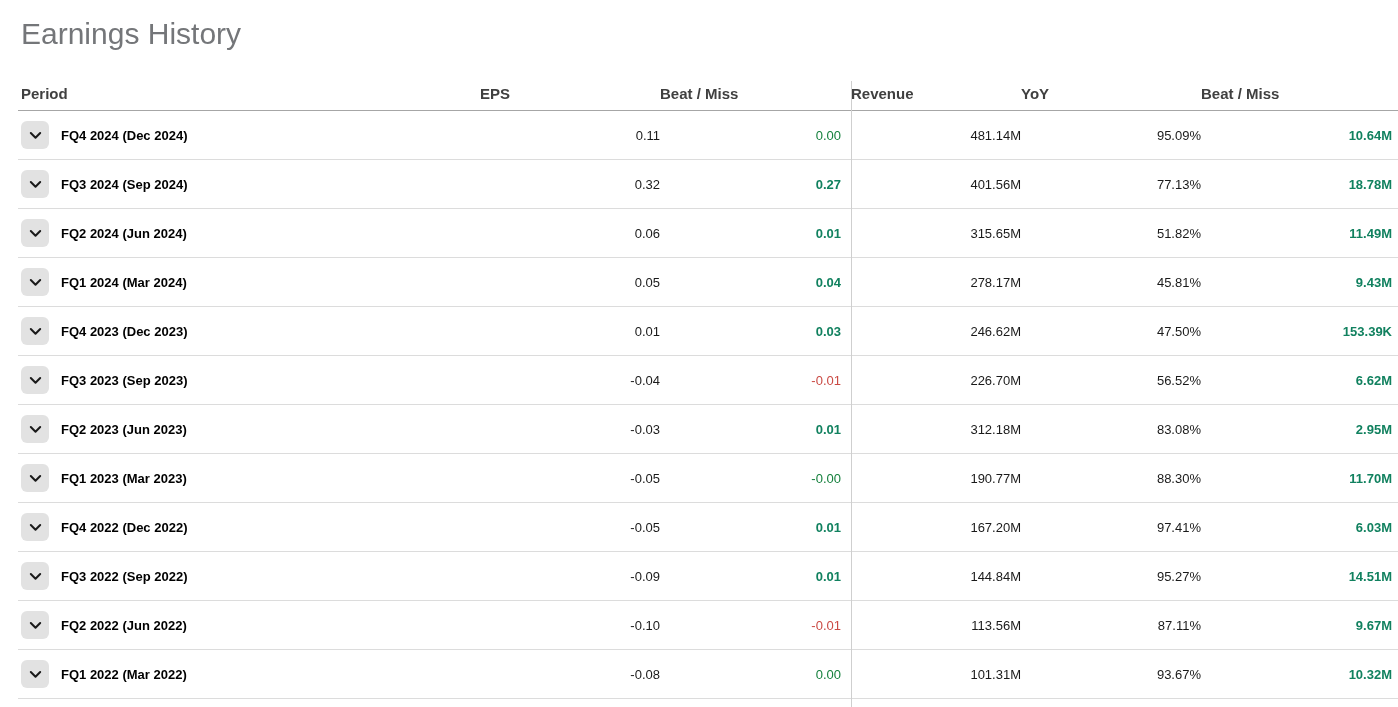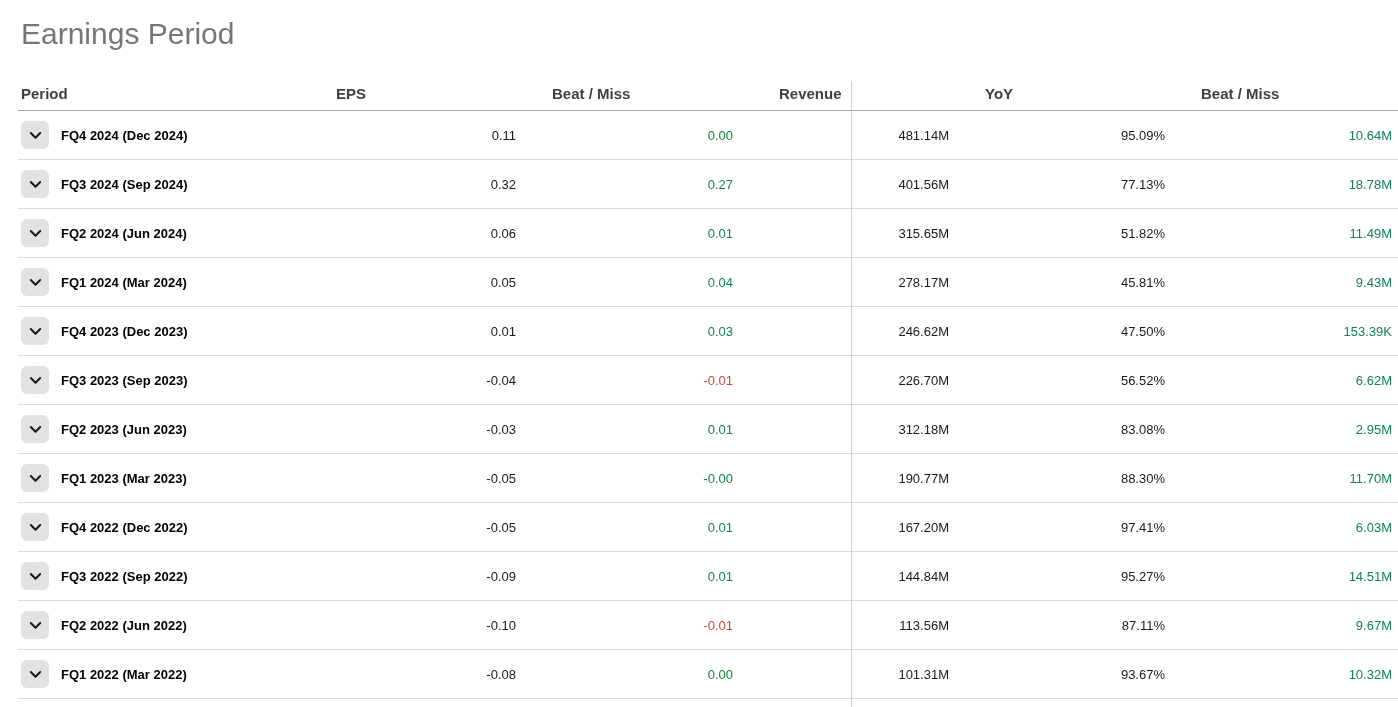--- a/index.html
+++ b/index.html
@@ -22,21 +22,20 @@
   }
 
   .table { margin: 26px 0 0 18px; }
 
   .hdr-row, .row, .partial-row {
     display: grid;
     grid-template-columns: 1fr 180px 191px 170px 180px 191px;
     padding-left: 3px;
     padding-right: 6px;
     align-items: center;
-    gap: 36px;
   }
 
   .hdr-row {
     height: 34px;
     border-bottom: 1px solid #a6a6a6;
     font-size: 15px;
     font-weight: 700;
     color: #404040;
   }
   .hdr-cell.num { text-align: left; }
@@ -62,39 +61,39 @@
     background: #e2e2e2;
     display: flex;
     align-items: center;
     justify-content: center;
     margin-right: 12px;
     cursor: pointer;
     flex: 0 0 auto;
   }
   .period-label { font-weight: 700; color: #000000; }
 
-  .tone-positive { color: var(--positive, #11815f); }
+  .tone-positive { color: var(--positive, #11815f); font-weight: bold; }
   .tone-negative { color: var(--negative, #ca4a44); }
   .tone-neutral  { color: #15803d; }
 
   .v-divider {
     position: absolute;
     left: 851px;
     top: 65px;
     width: 1px;
     height: 642px;
     background: #cfcfcf;
   }
 </style>
 </head>
 <body>
 
 <div class="page">
 
-  <h1 class="page-title">Earnings Period</h1>
+  <h1 class="page-title">Earnings History</h1>
 
   <div class="table">
 
     <div class="hdr-row">
       <div class="hdr-cell">Period</div>
       <div class="hdr-cell num">EPS</div>
       <div class="hdr-cell num bm1">Beat / Miss</div>
       <div class="hdr-cell num">Revenue</div>
       <div class="hdr-cell num">YoY</div>
       <div class="hdr-cell num">Beat / Miss</div>

